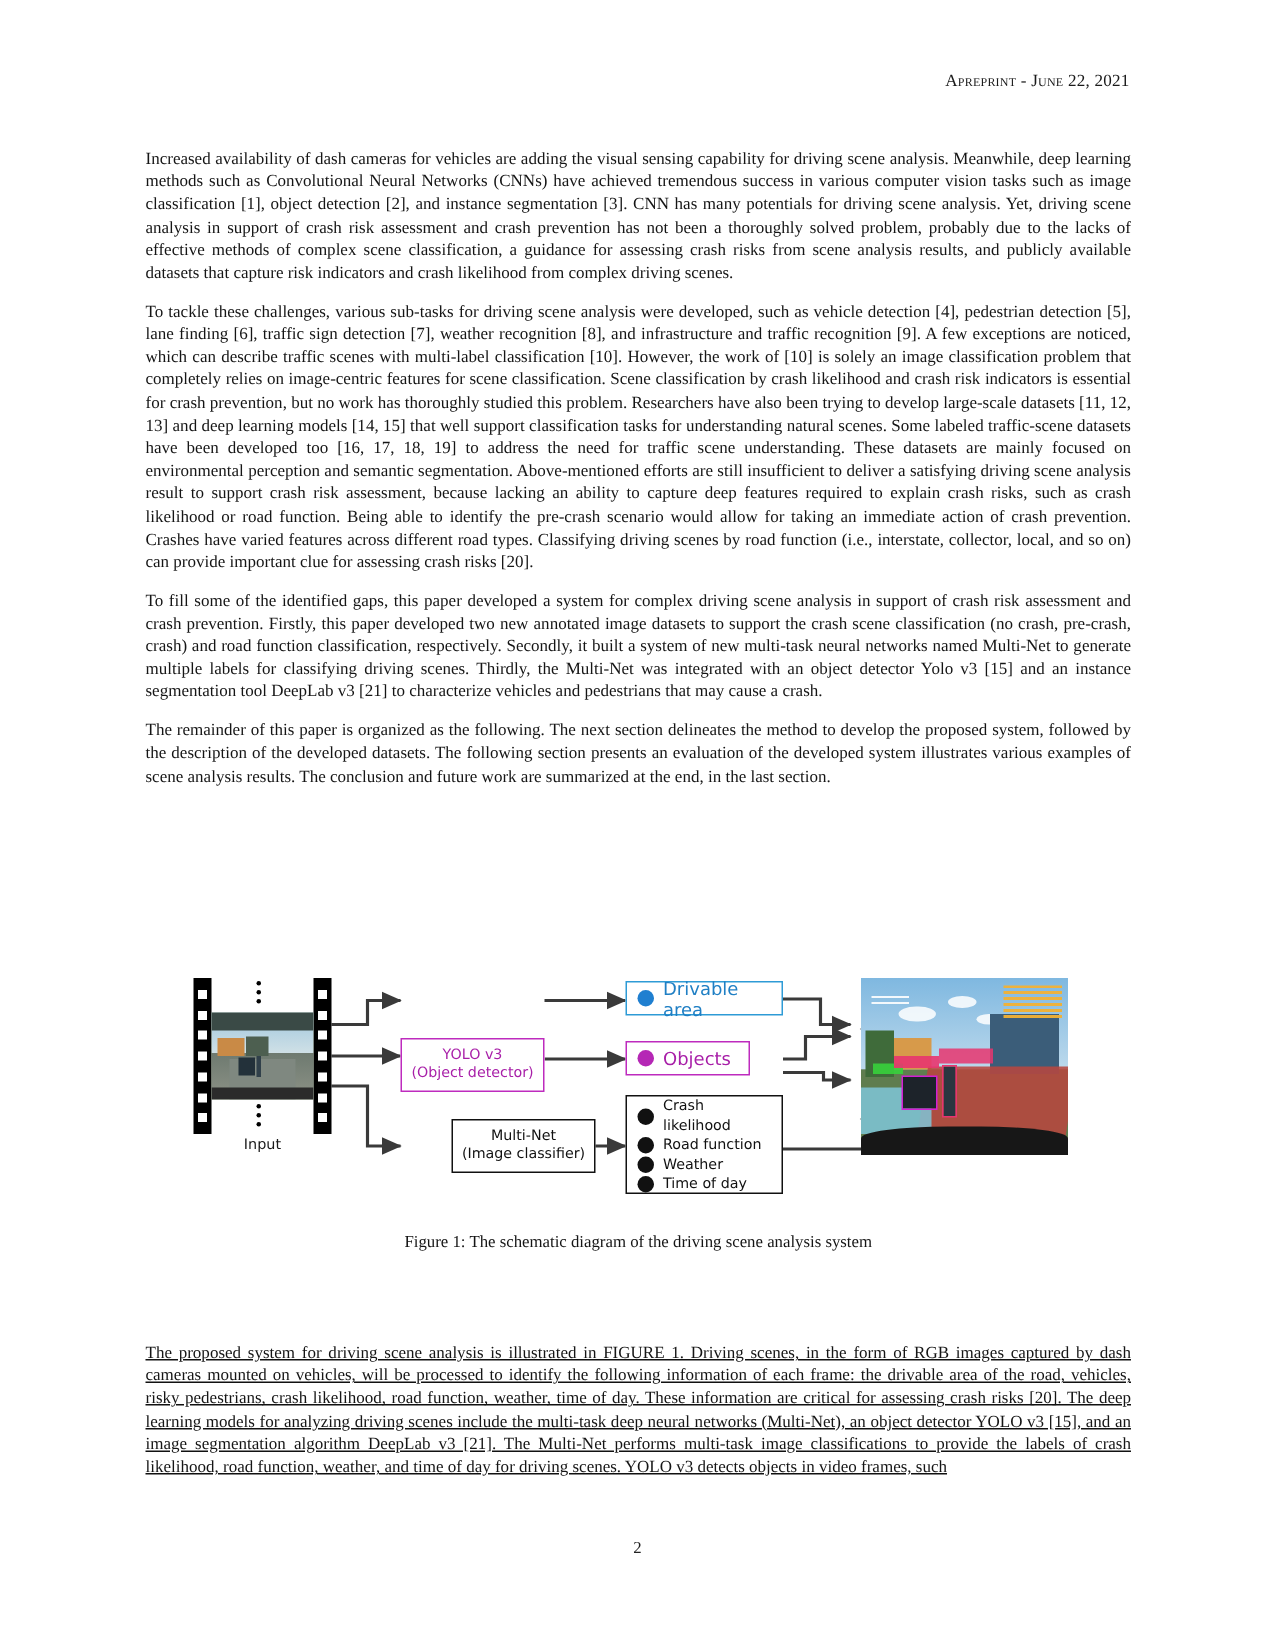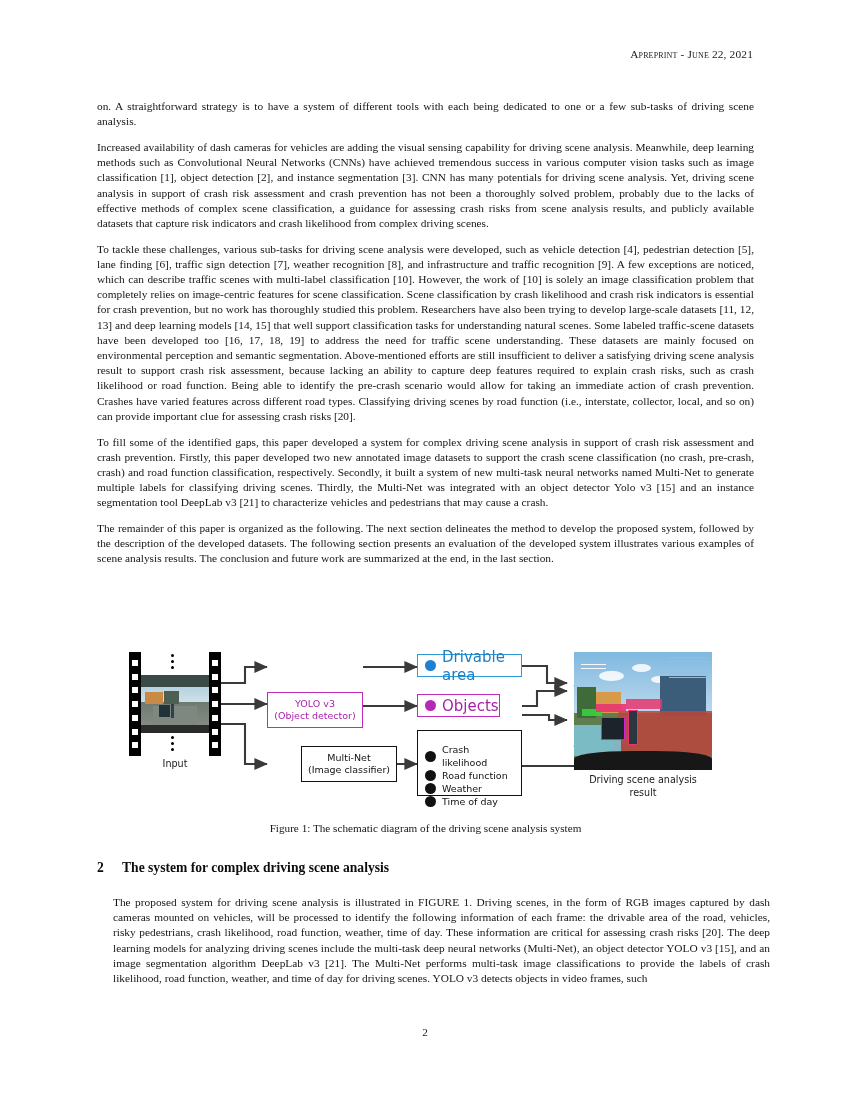--- a/index.html
+++ b/index.html
@@ -150,21 +150,21 @@
   .nbox.purple { border: 1.6px solid #BE2BBE; color: #A81FA8; }
   .nbox.black  { border: 1.6px solid #111111; color: #111111; margin-left: 34px; }
 
   .listbox {
     position: absolute;
     box-sizing: border-box;
     background: #ffffff;
     border: 1.6px solid #111111;
     font-family: "DejaVu Sans", "Liberation Sans", sans-serif;
     font-size: 9.5px;
-    padding: 12px 6px 4px 7px;
+    padding: 0 6px 4px 7px;
     display: flex;
     flex-direction: column;
     justify-content: space-between;
     color: #111111;
   }
   .listrow {
     display: flex;
     align-items: center;
     gap: 6px;
     line-height: 13px;
@@ -179,21 +179,21 @@
 
   .labelbox {
     position: absolute;
     box-sizing: border-box;
     background: #ffffff;
     display: flex;
     align-items: center;
     gap: 6px;
     padding-left: 7px;
     font-family: "DejaVu Sans", "Liberation Sans", sans-serif;
-    font-size: 15px;
+    font-size: 12px;
   }
   .labelbox.blue   { border: 1.6px solid #2E9BD6; color: #1F7FC4; }
   .labelbox.purple { border: 1.6px solid #BE2BBE; color: #A81FA8; }
 
   
   .resultimg {
     position: absolute;
     left: 477px;
     top: 16px;
     width: 138px;
@@ -239,23 +239,24 @@
     top: 860px;
     width: 657px;
     font-size: 13.6px;
     font-weight: bold;
     color: #0d0d0d;
   }
   .section-head .num { display: inline-block; width: 25px; }
 
   .tail-column {
     position: absolute;
-    left: 113px;
+    left: 97px;
     top: 895px;
     width: 657px;
+    text-decoration: underline;
   }
 
   .page-number {
     position: absolute;
     left: 0;
     top: 1026px;
     width: 850px;
     text-align: center;
     font-size: 11.2px;
     color: #222;
@@ -296,21 +297,20 @@
 </head>
 <body>
 
 <div class="page">
 
   <div class="running-head">
     <span>A</span><span class="sc">preprint - June 22, 2021</span>
   </div>
 
   <div class="column">
-    <p class="body">on. A straightforward strategy is to have a system of different tools with each being dedicated to one or a few sub-tasks of driving scene analysis.</p>
     <p class="body">Increased availability of dash cameras for vehicles are adding the visual sensing capability for driving scene analysis. Meanwhile, deep learning methods such as Convolutional Neural Networks (CNNs) have achieved tremendous success in various computer vision tasks such as image classification [1], object detection [2], and instance segmentation [3]. CNN has many potentials for driving scene analysis. Yet, driving scene analysis in support of crash risk assessment and crash prevention has not been a thoroughly solved problem, probably due to the lacks of effective methods of complex scene classification, a guidance for assessing crash risks from scene analysis results, and publicly available datasets that capture risk indicators and crash likelihood from complex driving scenes.</p>
     <p class="body">To tackle these challenges, various sub-tasks for driving scene analysis were developed, such as vehicle detection [4], pedestrian detection [5], lane finding [6], traffic sign detection [7], weather recognition [8], and infrastructure and traffic recognition [9]. A few exceptions are noticed, which can describe traffic scenes with multi-label classification [10]. However, the work of [10] is solely an image classification problem that completely relies on image-centric features for scene classification. Scene classification by crash likelihood and crash risk indicators is essential for crash prevention, but no work has thoroughly studied this problem. Researchers have also been trying to develop large-scale datasets [11, 12, 13] and deep learning models [14, 15] that well support classification tasks for understanding natural scenes. Some labeled traffic-scene datasets have been developed too [16, 17, 18, 19] to address the need for traffic scene understanding. These datasets are mainly focused on environmental perception and semantic segmentation. Above-mentioned efforts are still insufficient to deliver a satisfying driving scene analysis result to support crash risk assessment, because lacking an ability to capture deep features required to explain crash risks, such as crash likelihood or road function. Being able to identify the pre-crash scenario would allow for taking an immediate action of crash prevention. Crashes have varied features across different road types. Classifying driving scenes by road function (i.e., interstate, collector, local, and so on) can provide important clue for assessing crash risks [20].</p>
     <p class="body">To fill some of the identified gaps, this paper developed a system for complex driving scene analysis in support of crash risk assessment and crash prevention. Firstly, this paper developed two new annotated image datasets to support the crash scene classification (no crash, pre-crash, crash) and road function classification, respectively. Secondly, it built a system of new multi-task neural networks named Multi-Net to generate multiple labels for classifying driving scenes. Thirdly, the Multi-Net was integrated with an object detector Yolo v3 [15] and an instance segmentation tool DeepLab v3 [21] to characterize vehicles and pedestrians that may cause a crash.</p>
     <p class="body">The remainder of this paper is organized as the following. The next section delineates the method to develop the proposed system, followed by the description of the developed datasets. The following section presents an evaluation of the developed system illustrates various examples of scene analysis results. The conclusion and future work are summarized at the end, in the last section.</p>
   </div>
 
   <div class="figure-wrap">
     <div class="diagram">
 
       <svg class="wires" viewBox="0 0 657 172">
@@ -455,32 +455,25 @@
           <div class="b-maskg"></div>
           <div class="b-mask1"></div>
           <div class="b-mask2"></div>
           <div class="b-car"></div>
           <div class="b-ped"></div>
           <div class="b-hood"></div>
           <div class="b-text"></div>
           <div class="b-text2"></div>
         </div>
       </div>
-      <div class="result-caption">
-        <div>Driving scene analysis</div>
-        <div>result</div>
-      </div>
 
     </div>
 
     <div class="fig-caption">Figure 1: The schematic diagram of the driving scene analysis system</div>
   </div>
 
-  <div class="section-head">
-    <span class="num">2</span><span>The system for complex driving scene analysis</span>
-  </div>
 
   <div class="tail-column">
     <p class="body">The proposed system for driving scene analysis is illustrated in FIGURE 1. Driving scenes, in the form of RGB images captured by dash cameras mounted on vehicles, will be processed to identify the following information of each frame: the drivable area of the road, vehicles, risky pedestrians, crash likelihood, road function, weather, time of day. These information are critical for assessing crash risks [20]. The deep learning models for analyzing driving scenes include the multi-task deep neural networks (Multi-Net), an object detector YOLO v3 [15], and an image segmentation algorithm DeepLab v3 [21]. The Multi-Net performs multi-task image classifications to provide the labels of crash likelihood, road function, weather, and time of day for driving scenes. YOLO v3 detects objects in video frames, such</p>
   </div>
 
   <div class="page-number">2</div>
 </div>
 
 </body></html>

